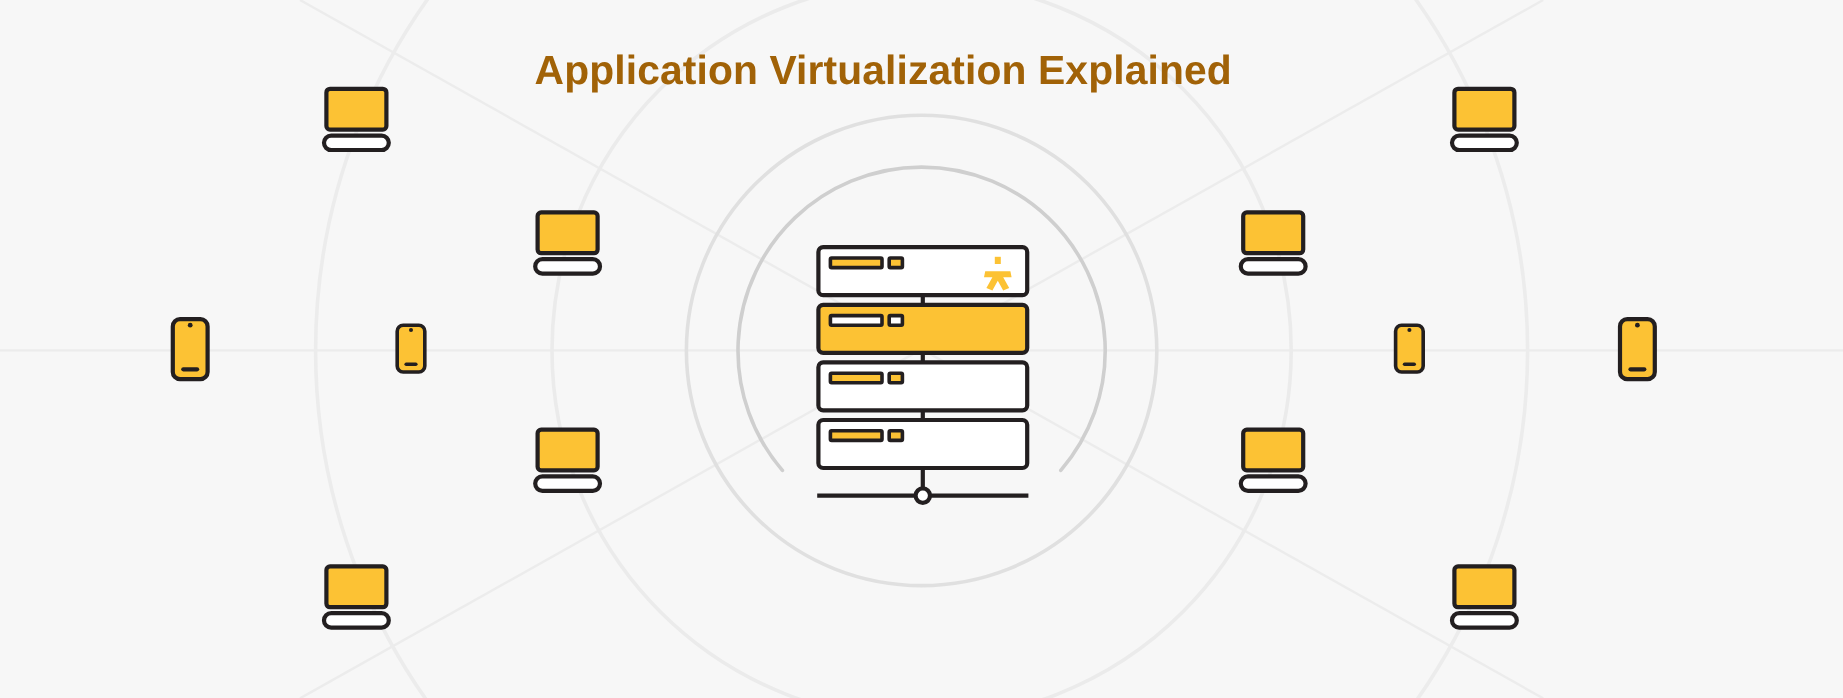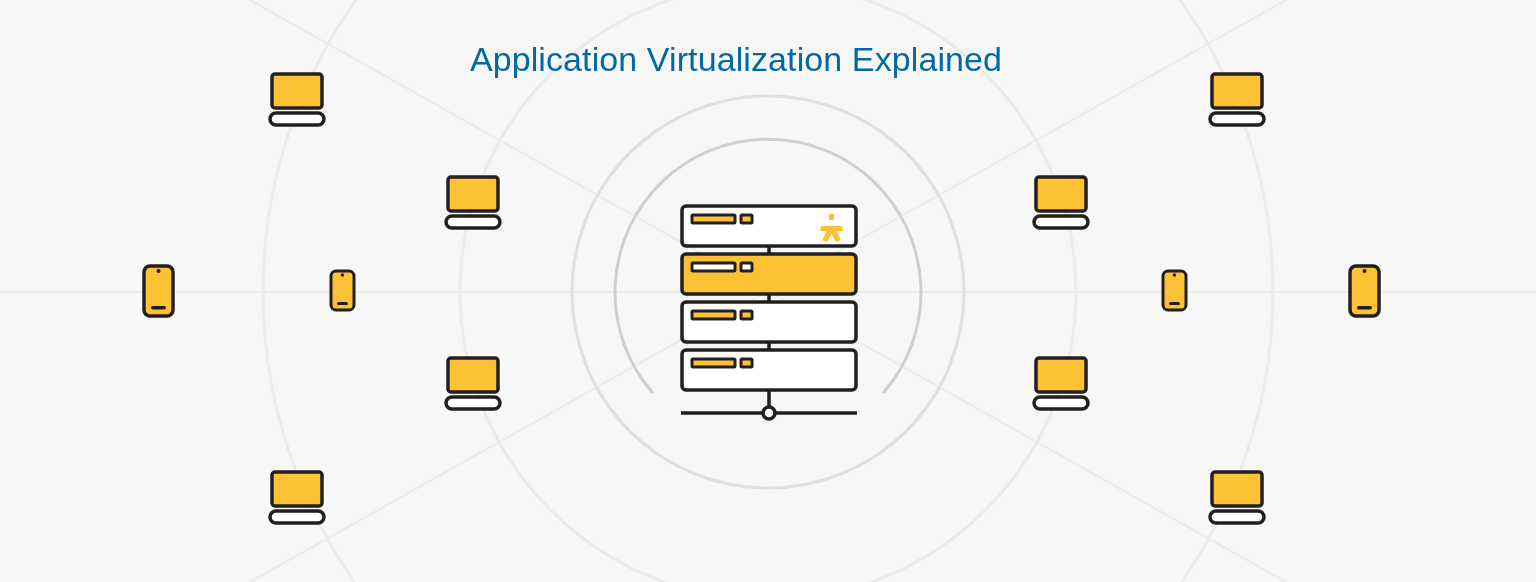--- a/index.html
+++ b/index.html
@@ -5,22 +5,22 @@
     html, body { margin: 0; padding: 0; }
     body {
       width: 1536px; height: 582px; overflow: hidden;
       background: #f7f7f7;
       font-family: "Liberation Sans", "DejaVu Sans", sans-serif;
       position: relative;
     }
     .canvas { position: absolute; left: 0; top: 0; width: 1536px; height: 582px; }
     .title {
       position: absolute; left: 0; top: 40px; width: 1472px;
-      text-align: center; font-size: 34px; font-weight: 400;
-      color: #0369a1; letter-spacing: 0.1px;
+      text-align: center; font-size: 34px; font-weight: 700;
+      color: #a16207; letter-spacing: 0.1px;
     }
     svg { position: absolute; left: 0; top: 0; }
   </style>
 </head>
 <body>
 
 <div class="canvas">
 
   <svg width="1536" height="582" viewBox="0 0 1536 582">
 

